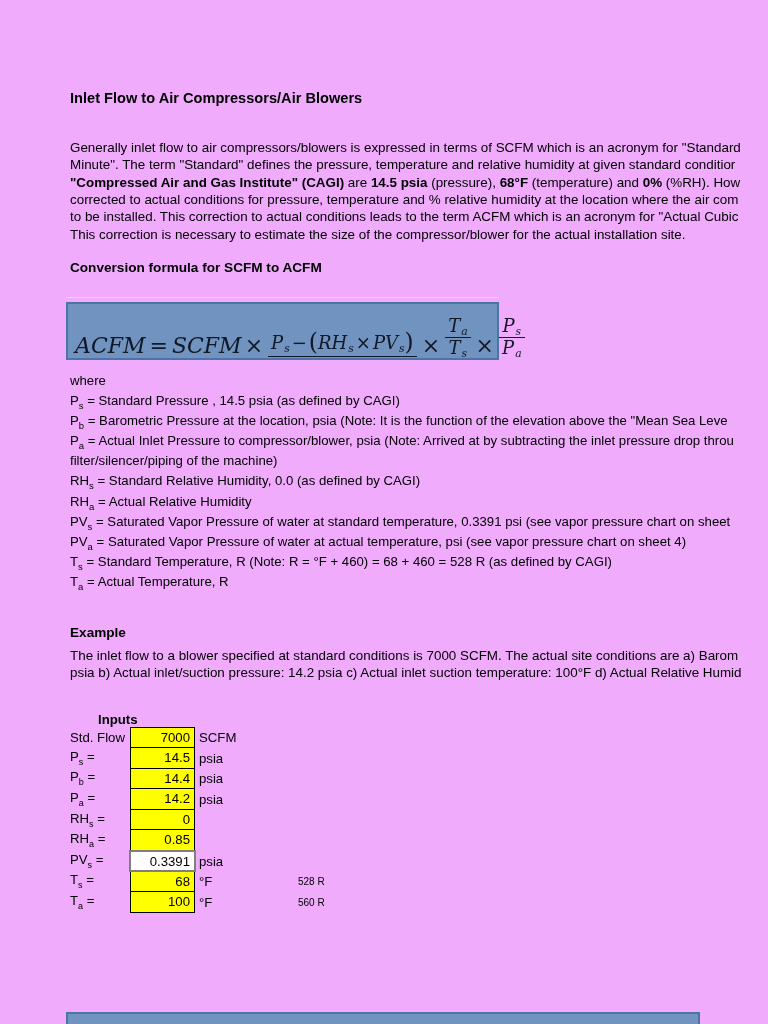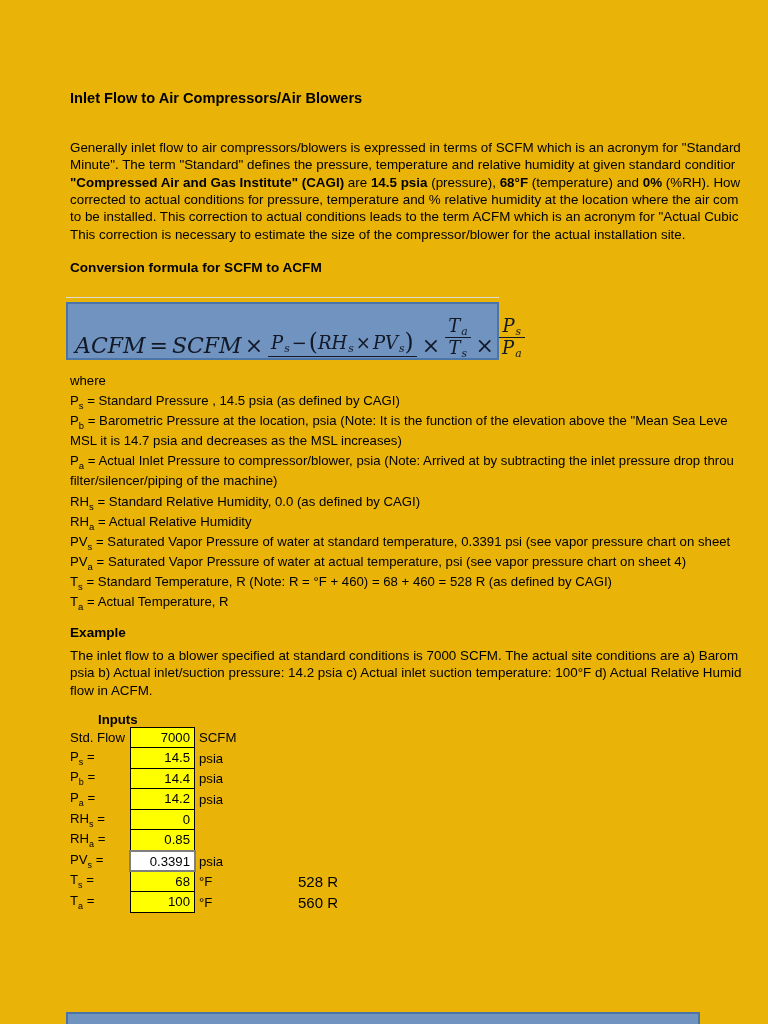--- a/index.html
+++ b/index.html
@@ -1,16 +1,16 @@
 <!DOCTYPE html>
 <html><head>
 <meta charset="utf-8">
 <style>
   html,body{margin:0;padding:0;background:#ffffff;}
-  .page{position:relative;width:768px;height:1024px;background:#eab308;overflow:hidden;
+  .page{position:relative;width:768px;height:1024px;background:#f0abfc;overflow:hidden;
         font-family:"Liberation Sans",sans-serif;color:#000;}
   .abs{position:absolute;}
   .title{left:70px;top:90px;font-size:14.6px;font-weight:bold;white-space:nowrap;margin:0;}
   .intro{left:70px;top:139px;font-size:13.4px;}
   .intro .ln{white-space:nowrap;line-height:17.35px;height:17.35px;}
   .intro b{font-weight:bold;}
   .fheading{left:70px;top:260px;font-size:13.6px;font-weight:bold;white-space:nowrap;margin:0;}
   .divider{left:66px;top:297px;width:433px;height:1px;background:#dcdcdc;}
   .formula-box{left:66px;top:302px;width:433px;height:58px;box-sizing:border-box;
                border:2px solid #4D74A6;background:#7093C0;display:flex;align-items:flex-end;
@@ -39,21 +39,21 @@
   .inputs .lbl{position:absolute;left:70px;top:50%;transform:translateY(-50%);
                font-size:13.2px;white-space:nowrap;}
   .inputs .lbl sub{font-size:9px;}
   .inputs .cell{position:absolute;left:130px;top:-0.5px;width:65px;height:21.6px;
                 box-sizing:border-box;border:1px solid #000;background:#FFFF00;}
   .inputs .cell.white{background:#ffffff;border:2px solid #7f7f7f;left:129px;width:67px;z-index:2;}
   .inputs .val{display:block;text-align:right;padding-right:4px;font-size:13.2px;line-height:19.5px;}
   .inputs .unit{position:absolute;left:199px;top:50%;transform:translateY(-50%);
                 font-size:13.2px;white-space:nowrap;}
   .inputs .extra{position:absolute;left:298px;top:50%;transform:translateY(-50%);
-                 font-size:15px;white-space:nowrap;}
+                 font-size:10px;white-space:nowrap;}
   .footer-bar{left:66px;top:1012px;width:634px;height:14px;box-sizing:border-box;
               background:#7093C0;border:2px solid #4D74A6;}
 </style>
 </head>
 <body>
 
 <div class="page">
   <h1 class="abs title">Inlet Flow to Air Compressors/Air Blowers</h1>
 
   <div class="abs intro" id="intro">
@@ -87,36 +87,34 @@
         <span class="row"><span class="tok">P<span class="m-sub">s</span></span></span>
         <span class="bar"></span>
         <span class="row"><span class="tok">P<span class="m-sub">a</span></span></span>
       </span>
     </div>
 
   <div class="abs where" id="whereList">
       <div class="wln plain"><span>where</span></div>
       <div class="wln"><span>P</span><sub>s</sub><span> = Standard Pressure , 14.5 psia (as defined by CAGI)</span></div>
       <div class="wln"><span>P</span><sub>b</sub><span> = Barometric Pressure at the location, psia (Note: It is the function of the elevation above the "Mean Sea Leve</span></div>
-      <div class="wln"><span>MSL it is 14.7 psia and decreases as the MSL increases)</span></div>
       <div class="wln"><span>P</span><sub>a</sub><span> = Actual Inlet Pressure to compressor/blower, psia (Note: Arrived at by subtracting the inlet pressure drop throu</span></div>
       <div class="wln"><span>filter/silencer/piping of the machine)</span></div>
       <div class="wln"><span>RH</span><sub>s</sub><span> = Standard Relative Humidity, 0.0 (as defined by CAGI)</span></div>
       <div class="wln"><span>RH</span><sub>a</sub><span> = Actual Relative Humidity</span></div>
       <div class="wln"><span>PV</span><sub>s</sub><span> = Saturated Vapor Pressure of water at standard temperature, 0.3391 psi (see vapor pressure chart on sheet</span></div>
       <div class="wln"><span>PV</span><sub>a</sub><span> = Saturated Vapor Pressure of water at actual temperature, psi (see vapor pressure chart on sheet 4)</span></div>
       <div class="wln"><span>T</span><sub>s</sub><span> = Standard Temperature, R (Note: R = °F + 460) = 68 + 460 = 528 R (as defined by CAGI)</span></div>
       <div class="wln"><span>T</span><sub>a</sub><span> = Actual Temperature, R</span></div>
     </div>
 
   <h2 class="abs exheading">Example</h2>
   <div class="abs example" id="exampleP">
       <div class="ln">The inlet flow to a blower specified at standard conditions is 7000 SCFM. The actual site conditions are a) Barom</div>
       <div class="ln">psia b) Actual inlet/suction pressure: 14.2 psia c) Actual inlet suction temperature: 100°F d) Actual Relative Humid</div>
-      <div class="ln">flow in ACFM.</div>
     </div>
 
   <h3 class="abs inheading">Inputs</h3>
   <div class="abs inputs" id="inputsTable">
       <div class="row">
         <span class="lbl">Std. Flow</span>
         <span class="cell">
           <span class="val">7000</span>
         </span>
         <span class="unit">SCFM</span>

